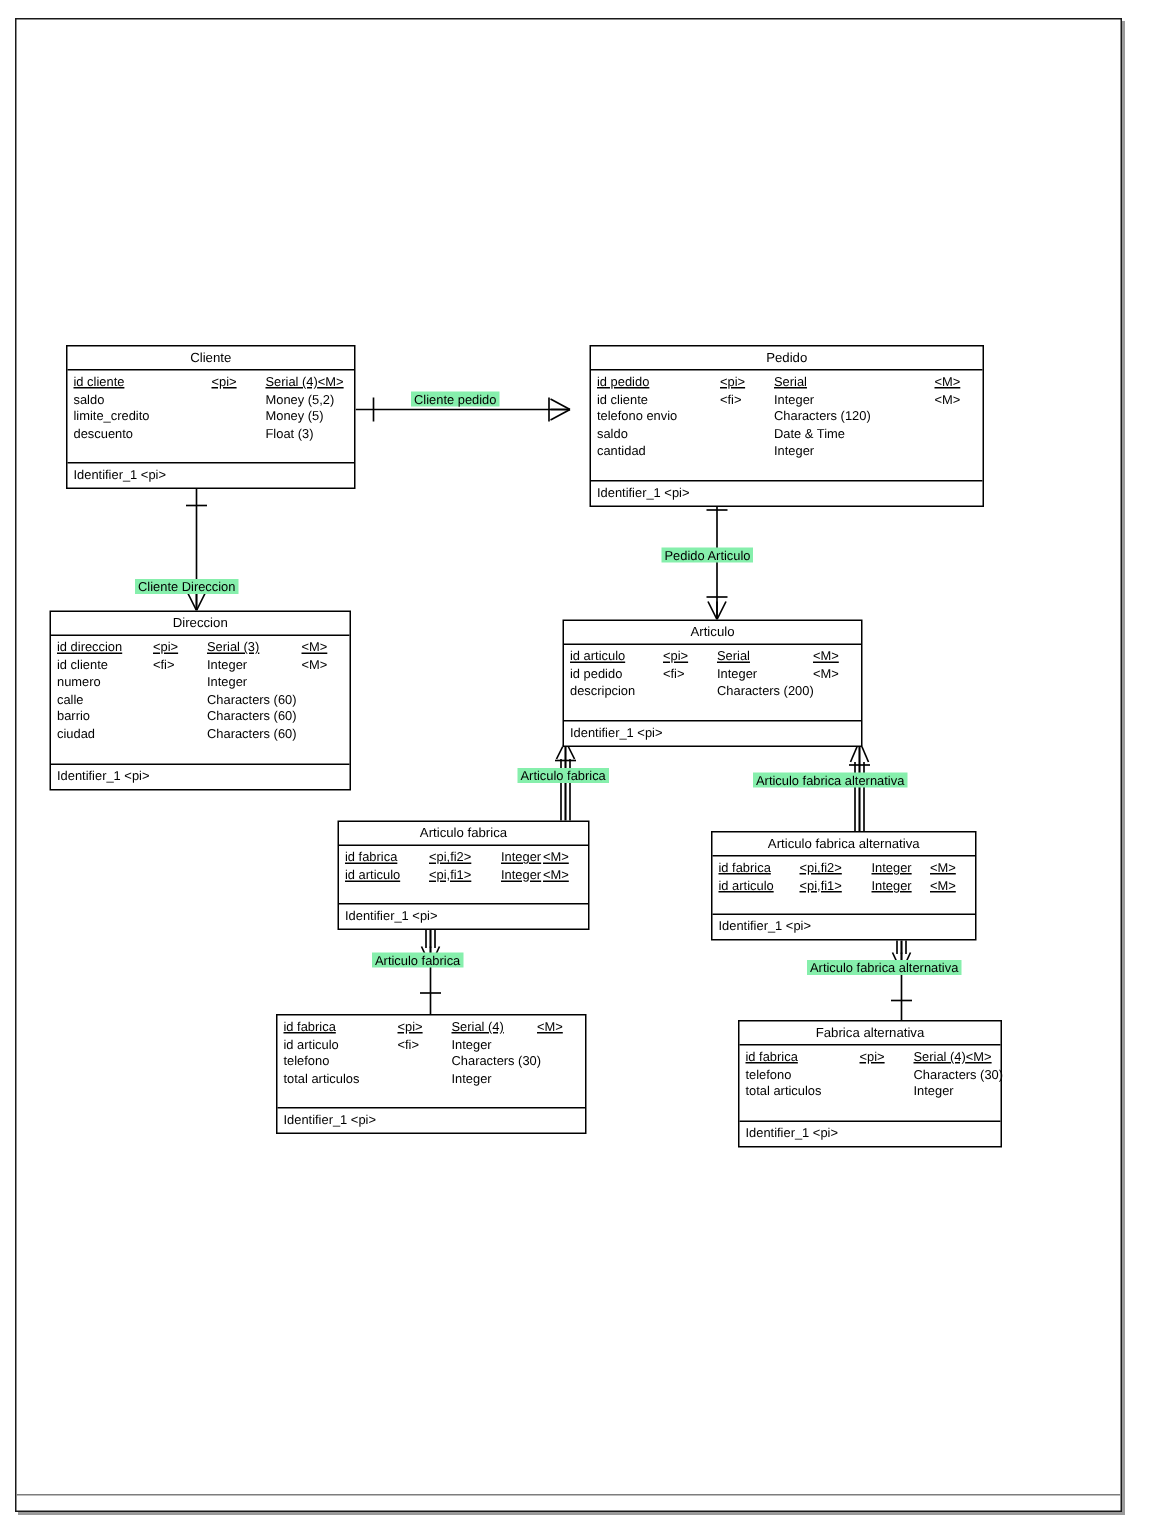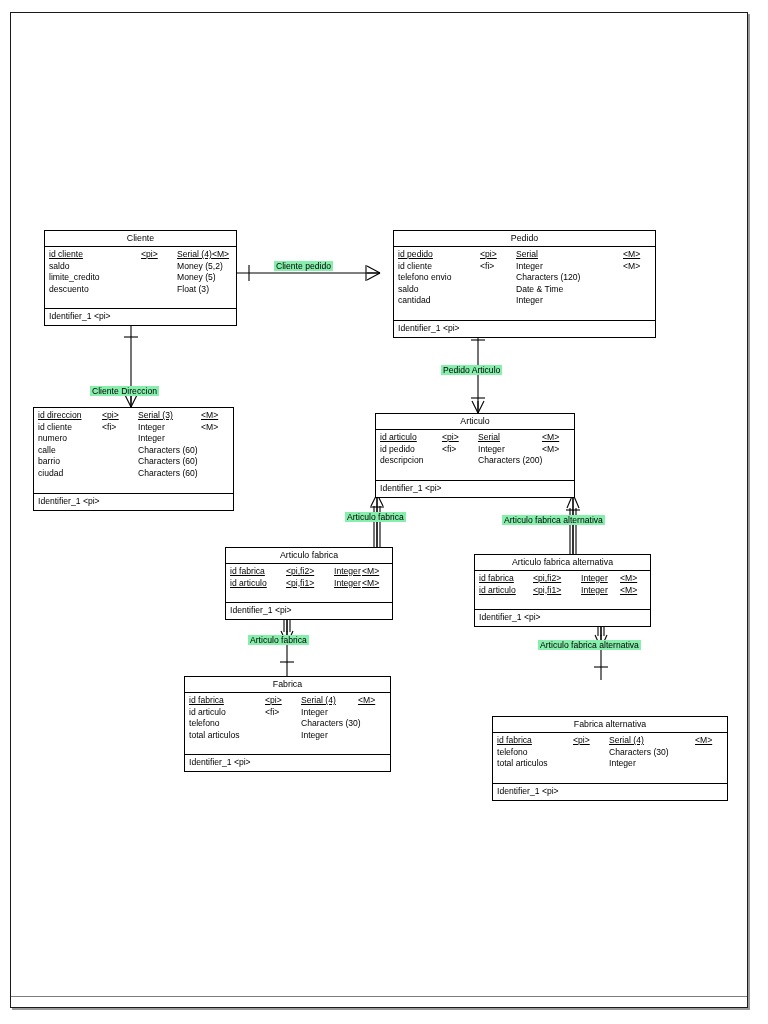--- a/index.html
+++ b/index.html
@@ -265,20 +265,21 @@
         <span class="c-name" style="width:82px">cantidad</span>
         <span class="c-key" style="width:36px"></span>
         <span class="c-type">Integer</span>
         <span class="c-mand" style="width:28px"></span>
       </div>
     </div>
     <div class="ident">Identifier_1  &lt;pi&gt;</div>
   </div>
 
   <div class="entity" style="left:33px; top:407px; width:201px;">
+    <div class="title">Direccion</div>
     <div class="attrs">
       <div class="attr-row">
         <span class="c-name u" style="width:64px">id direccion</span>
         <span class="c-key u" style="width:36px">&lt;pi&gt;</span>
         <span class="c-type u">Serial (3)</span>
         <span class="c-mand u" style="width:28px">&lt;M&gt;</span>
       </div>
       <div class="attr-row">
         <span class="c-name" style="width:64px">id cliente</span>
         <span class="c-key" style="width:36px">&lt;fi&gt;</span>
@@ -370,21 +371,20 @@
         <span class="c-name u" style="width:54px">id articulo</span>
         <span class="c-key u" style="width:48px">&lt;pi,fi1&gt;</span>
         <span class="c-type u">Integer</span>
         <span class="c-mand u" style="width:26px">&lt;M&gt;</span>
       </div>
     </div>
     <div class="ident">Identifier_1  &lt;pi&gt;</div>
   </div>
 
   <div class="entity" style="left:184px; top:676px; width:207px;">
-    <div class="title">Fabrica</div>
     <div class="attrs">
       <div class="attr-row">
         <span class="c-name u" style="width:76px">id fabrica</span>
         <span class="c-key u" style="width:36px">&lt;pi&gt;</span>
         <span class="c-type u">Serial (4)</span>
         <span class="c-mand u" style="width:28px">&lt;M&gt;</span>
       </div>
       <div class="attr-row">
         <span class="c-name" style="width:76px">id articulo</span>
         <span class="c-key" style="width:36px">&lt;fi&gt;</span>
@@ -400,21 +400,21 @@
       <div class="attr-row">
         <span class="c-name" style="width:76px">total articulos</span>
         <span class="c-key" style="width:36px"></span>
         <span class="c-type">Integer</span>
         <span class="c-mand" style="width:28px"></span>
       </div>
     </div>
     <div class="ident">Identifier_1  &lt;pi&gt;</div>
   </div>
 
-  <div class="entity" style="left:492px; top:680px; width:236px;margin-top:36px;">
+  <div class="entity" style="left:492px; top:680px; width:176px;">
     <div class="title">Fabrica alternativa</div>
     <div class="attrs">
       <div class="attr-row">
         <span class="c-name u" style="width:76px">id fabrica</span>
         <span class="c-key u" style="width:36px">&lt;pi&gt;</span>
         <span class="c-type u">Serial (4)</span>
         <span class="c-mand u" style="width:28px">&lt;M&gt;</span>
       </div>
       <div class="attr-row">
         <span class="c-name" style="width:76px">telefono</span>

